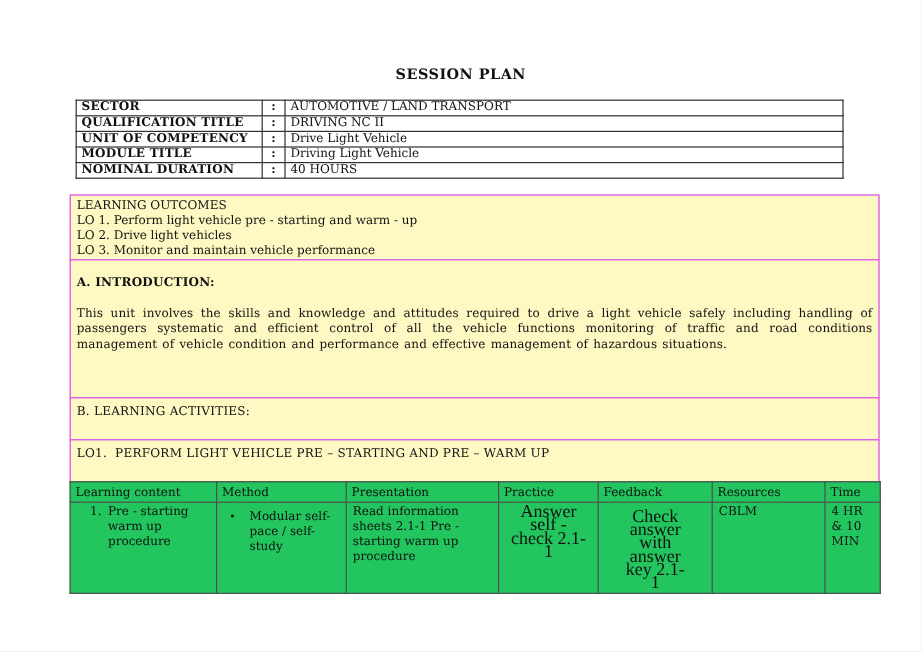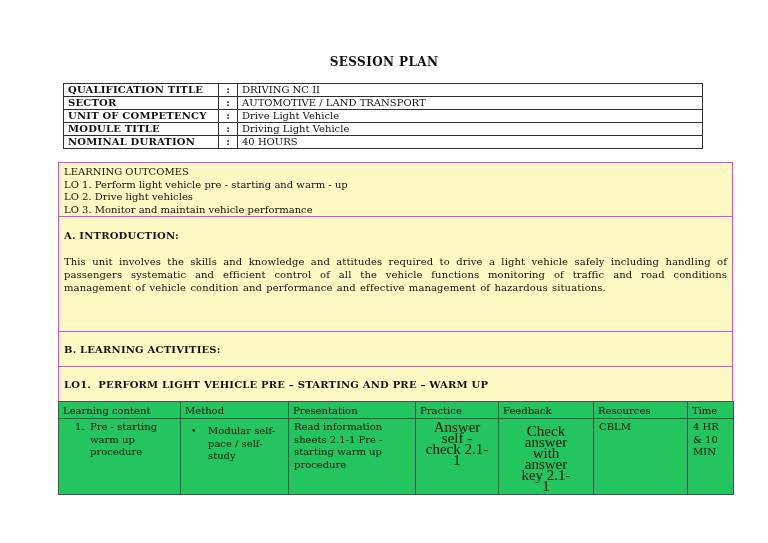--- a/index.html
+++ b/index.html
@@ -29,22 +29,22 @@
     font-size:10px; background:#fef9c3;
   }
   .sec-outcomes { height:55px; padding:3px 5px 0 5px; line-height:12.7px; }
   .sec-intro { height:116px; padding:0 5px; }
   .intro-heading { margin-top:13px; font-weight:bold; letter-spacing:0.2px; }
   .intro-body {
     margin-top:14px; text-align:justify; line-height:13px;
     letter-spacing:0.1px; word-spacing:1px;
   }
   .sec-row {
-    height:29px; display:flex; align-items:center; padding:17px 5px;
-    font-weight:bold; letter-spacing:0.2px;
+    height:29px; display:flex; align-items:flex-end; padding:17px 5px;
+    font-weight:normal; letter-spacing:0.2px;
   }
   .sec-row.lo1 { height:14px; }
   
   .act-table {
     border-collapse:collapse; table-layout:fixed; width:675px;
     margin-top:-1px; font-size:10px; background:#22c55e;
   }
   .act-table th {
     border:1px solid #4f4f4f; font-weight:normal; text-align:left;
     height:14px; padding:1px 4px; vertical-align:middle; white-space:nowrap; overflow:hidden;
@@ -76,28 +76,28 @@
   <div class="title">SESSION PLAN</div>
 
   <table class="info-table">
     <colgroup>
         <col style="width:155px">
         <col style="width:19px">
         <col style="width:465px">
       </colgroup>
     <tbody>
       <tr>
+        <td class="lbl">SECTOR</td>
+        <td class="sep">:</td>
+        <td class="val">AUTOMOTIVE / LAND TRANSPORT</td>
+      </tr>
+      <tr>
         <td class="lbl">QUALIFICATION TITLE</td>
         <td class="sep">:</td>
         <td class="val">DRIVING NC II</td>
-      </tr>
-      <tr>
-        <td class="lbl">SECTOR</td>
-        <td class="sep">:</td>
-        <td class="val">AUTOMOTIVE / LAND TRANSPORT</td>
       </tr>
       <tr>
         <td class="lbl">UNIT OF COMPETENCY</td>
         <td class="sep">:</td>
         <td class="val">Drive Light Vehicle</td>
       </tr>
       <tr>
         <td class="lbl">MODULE TITLE</td>
         <td class="sep">:</td>
         <td class="val">Driving Light Vehicle</td>

